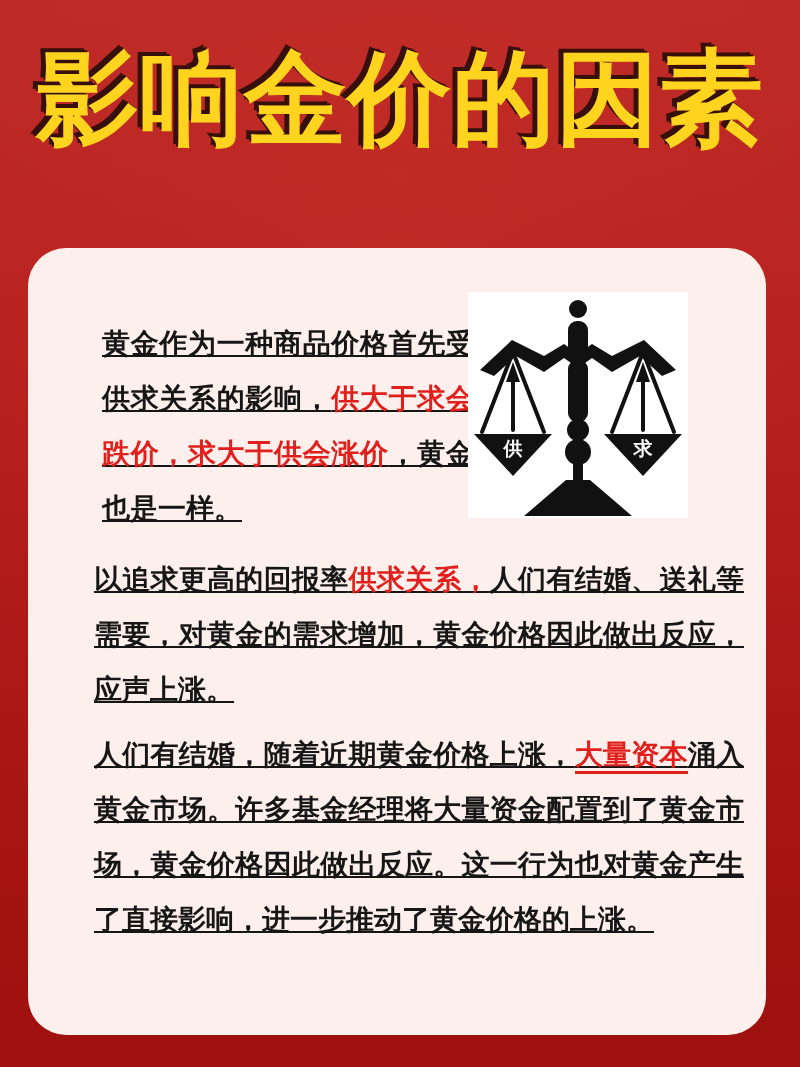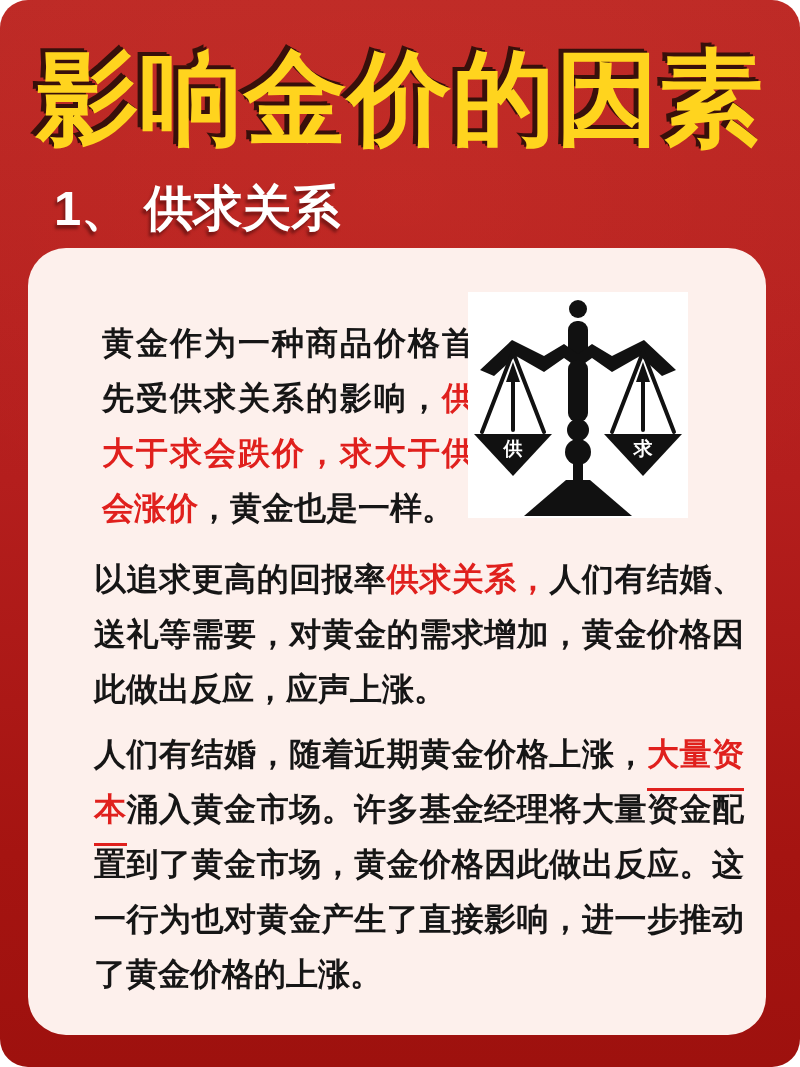--- a/index.html
+++ b/index.html
@@ -8,21 +8,20 @@
     font-family: "Liberation Sans", "DejaVu Sans", sans-serif;
     width: 800px; height: 1067px;
     position: relative;
     overflow: hidden;
   }
   .page {
     position: absolute; inset: 0;
     background:
       radial-gradient(ellipse 120% 60% at 50% 18%, rgba(255,80,60,0.10), rgba(0,0,0,0) 60%),
       linear-gradient(180deg, #bd2a26 0%, #b41e1d 45%, #a51411 80%, #9e110e 100%);
-    border-radius: 28px;
   }
   .title {
     position: absolute;
     left: 0; right: 0; top: 40px;
     text-align: center;
     font-size: 103px;
     font-weight: 900;
     letter-spacing: 1px;
     color: #ffd41e;
     text-shadow: -5px -4px 0 #38100b, -2px -2px 0 #38100b;
@@ -41,35 +40,36 @@
   .subtitle .num { margin-right: 14px; }
   .card {
     position: absolute;
     left: 28px; top: 248px;
     width: 738px; height: 787px;
     background: #fdf0ec;
     border-radius: 38px;
   }
   .para {
     position: absolute;
-    font-size: 32px;
+    font-size: 28px;
     font-weight: 700;
     line-height: 55px;
     color: #161616;
     letter-spacing: 0px;
     text-align: justify;
+    text-decoration: underline;
   }
   .p1 { left: 74px; top: 68px;  width: 372px; }
   .p2 { left: 66px; top: 304px; width: 650px; }
   .p3 { left: 66px; top: 479px; width: 650px; }
   .hl { color: #e0201d; }
   .hl-underline {
     color: #e0201d;
     border-bottom: 3px solid #e0201d;
-    padding-bottom: 16px;
+    padding-bottom: 1px;
   }
   .icon-box {
     position: absolute;
     left: 440px; top: 44px;
     width: 220px; height: 226px;
     background: #ffffff;
   }
   .icon-box svg { display: block; width: 100%; height: 100%; }
   .pan-label {
     font-size: 19px;
@@ -77,23 +77,20 @@
     font-family: "Liberation Sans", "DejaVu Sans", sans-serif;
   }
 </style>
 </head>
 <body>
 
 <div class="page">
 
   <h1 class="title">影响金价的因素</h1>
 
-  <div class="subtitle">
-    <span class="num">1、</span><span>供求关系</span>
-  </div>
 
   <div class="card">
 
     <p class="para p1"><span>黄金作为一种商品价格首先受供求关系的影响，</span><span class="hl">供大于求会跌价，求大于供会涨价</span><span>，黄金也是一样。</span></p>
 
     <div class="icon-box">
       <svg viewBox="0 0 220 226" xmlns="http://www.w3.org/2000/svg">
         <g fill="#111111" stroke="none">
           <circle cx="110" cy="17" r="9"></circle>
           <rect x="100" y="29" width="20" height="36" rx="9"></rect>

